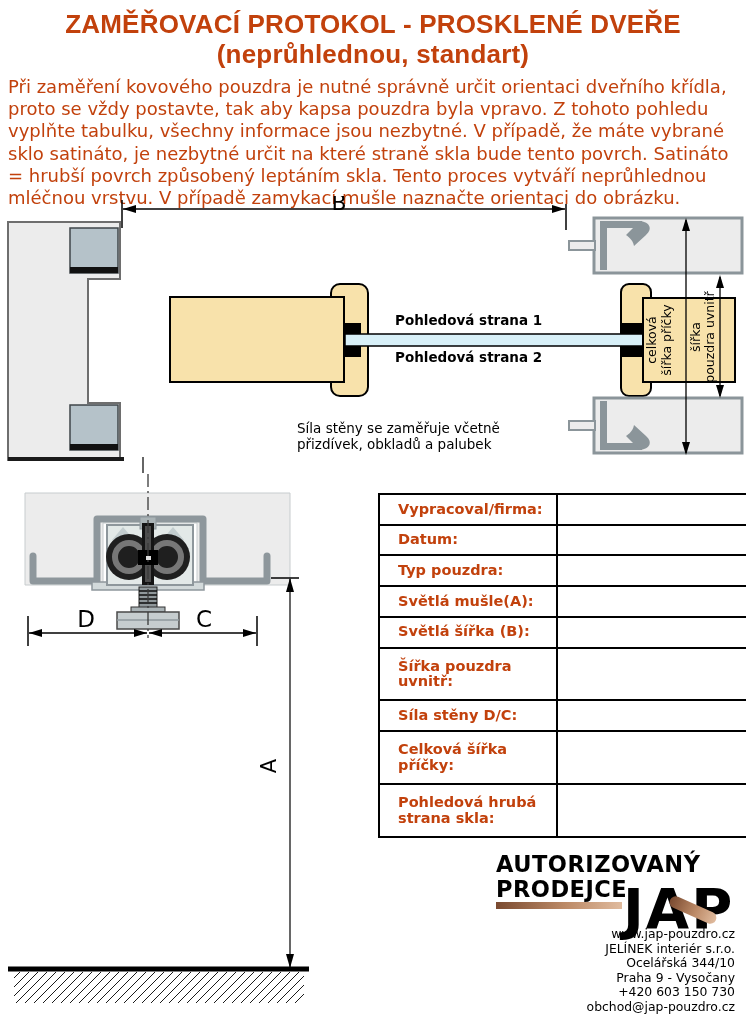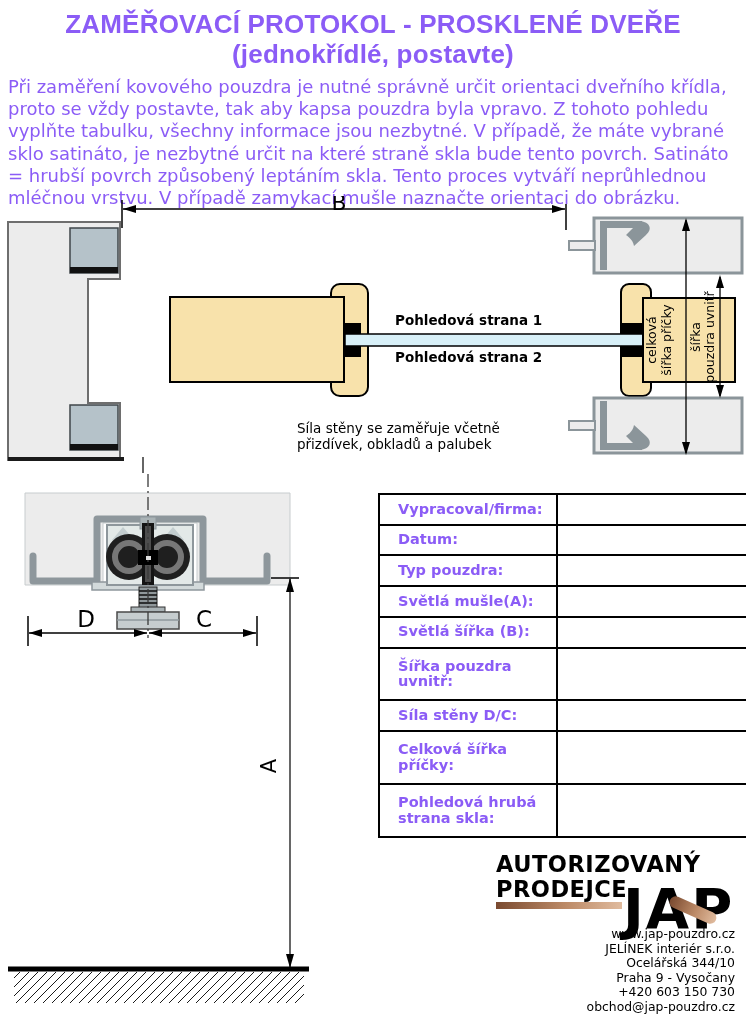--- a/index.html
+++ b/index.html
@@ -1,19 +1,19 @@
 <!DOCTYPE html>
 <html><head>
 <meta charset="utf-8">
 <style>
   html,body{margin:0;padding:0;background:#888;}
   .page{
     position:relative;width:746px;height:1020px;background:#ffffff;
     margin:0 auto;overflow:hidden;
-    font-family:"DejaVu Sans",sans-serif;color:#8b5cf6;
+    font-family:"DejaVu Sans",sans-serif;color:#c2410c;
   }
   .title{
     position:absolute;top:9px;left:0;width:746px;text-align:center;
     font-family:"Liberation Sans",sans-serif;font-weight:bold;
     font-size:26px;line-height:30px;letter-spacing:0.2px;
   }
   .intro{
     position:absolute;top:76px;left:8px;width:733px;margin:0;
     font-size:18px;line-height:22.2px;
   }
@@ -41,21 +41,21 @@
   }
   td.fvalue{width:197px;}
 </style>
 </head>
 <body>
 
 <div class="page">
 
   <div class="title">
     <div>ZAMĚŘOVACÍ PROTOKOL - PROSKLENÉ DVEŘE</div>
-    <div>(jednokřídlé, postavte)</div>
+    <div>(neprůhlednou, standart)</div>
   </div>
 
   <p class="intro">Při zaměření kovového pouzdra je nutné správně určit orientaci dveřního křídla, proto se vždy postavte, tak aby kapsa pouzdra byla vpravo. Z tohoto pohledu vyplňte tabulku, všechny informace jsou nezbytné. V případě, že máte vybrané sklo satináto, je nezbytné určit na které straně skla bude tento povrch. Satináto = hrubší povrch způsobený leptáním skla. Tento proces vytváří neprůhlednou mléčnou vrstvu. V případě zamykací mušle naznačte orientaci do obrázku.</p>
 
   <svg class="svg-top" width="746" height="278" viewBox="0 0 746 278">
 
     <g>
       <line x1="122" y1="4" x2="122" y2="32" stroke="#000" stroke-width="1.5"></line>
       <line x1="566" y1="8" x2="566" y2="34" stroke="#000" stroke-width="1.5"></line>
       <line x1="123" y1="13" x2="565" y2="13" stroke="#000" stroke-width="1.3"></line>

